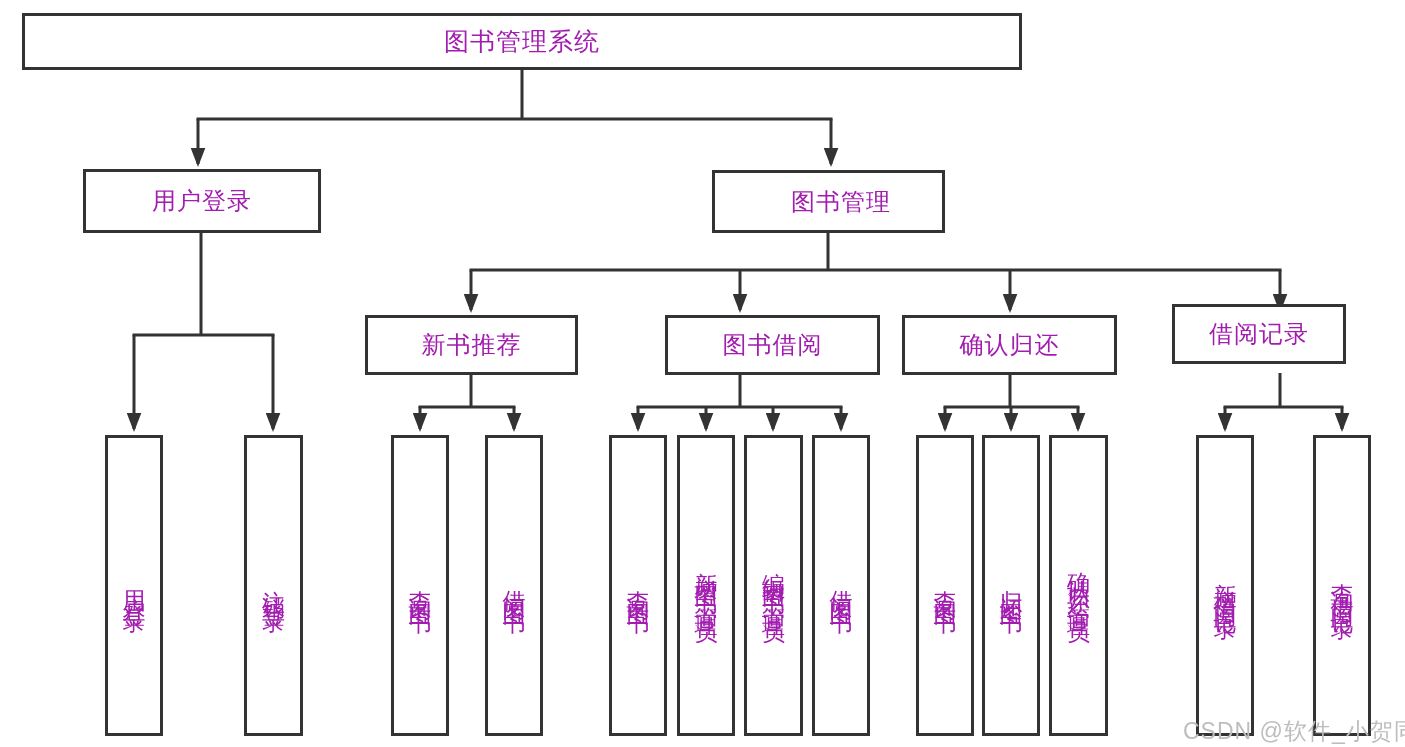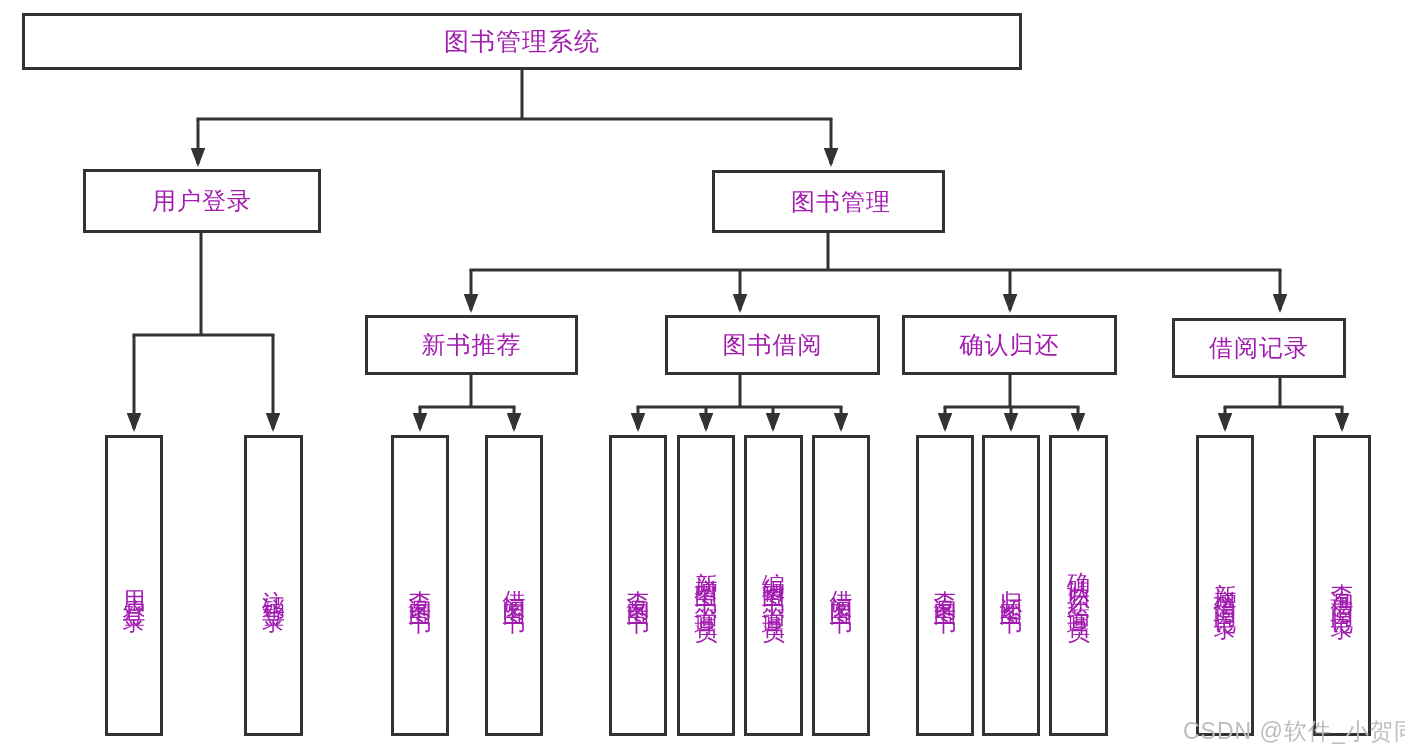--- a/index.html
+++ b/index.html
@@ -85,21 +85,21 @@
   </svg>
 
   <div class="node root-node" style="left:22px;top:13px;width:1000px;height:57px;">图书管理系统</div>
 
   <div class="node branch-node" style="left:83px;top:169px;width:238px;height:64px;">用户登录</div>
   <div class="node branch-node" style="left:712px;top:170px;width:233px;height:63px;padding-left:25px;">图书管理</div>
 
   <div class="node branch-node" style="left:365px;top:315px;width:213px;height:60px;font-family:Liberation Serif, serif;">新书推荐</div>
   <div class="node branch-node" style="left:633px;top:315px;width:215px;height:60px;margin-left:32px;">图书借阅</div>
   <div class="node branch-node" style="left:902px;top:315px;width:215px;height:60px;">确认归还</div>
-  <div class="node branch-node" style="left:1172px;top:318px;width:174px;height:60px;">借阅记录</div>
+  <div class="node branch-node" style="left:1172px;top:304px;width:174px;height:60px;">借阅记录</div>
 
   <div class="node leaf-node" style="left:105px;top:435px;width:58px;height:301px;">用户登录</div>
   <div class="node leaf-node" style="left:244px;top:435px;width:59px;height:301px;">注销登录</div>
 
   <div class="node leaf-node" style="left:391px;top:435px;width:58px;height:301px;">查询图书</div>
   <div class="node leaf-node" style="left:485px;top:435px;width:58px;height:301px;">借阅图书</div>
 
   <div class="node leaf-node" style="left:609px;top:435px;width:58px;height:301px;">查询图书</div>
   <div class="node leaf-node" style="left:677px;top:435px;width:58px;height:301px;">新增图书（管理员）</div>
   <div class="node leaf-node" style="left:744px;top:435px;width:59px;height:301px;">编辑图书（管理员）</div>

